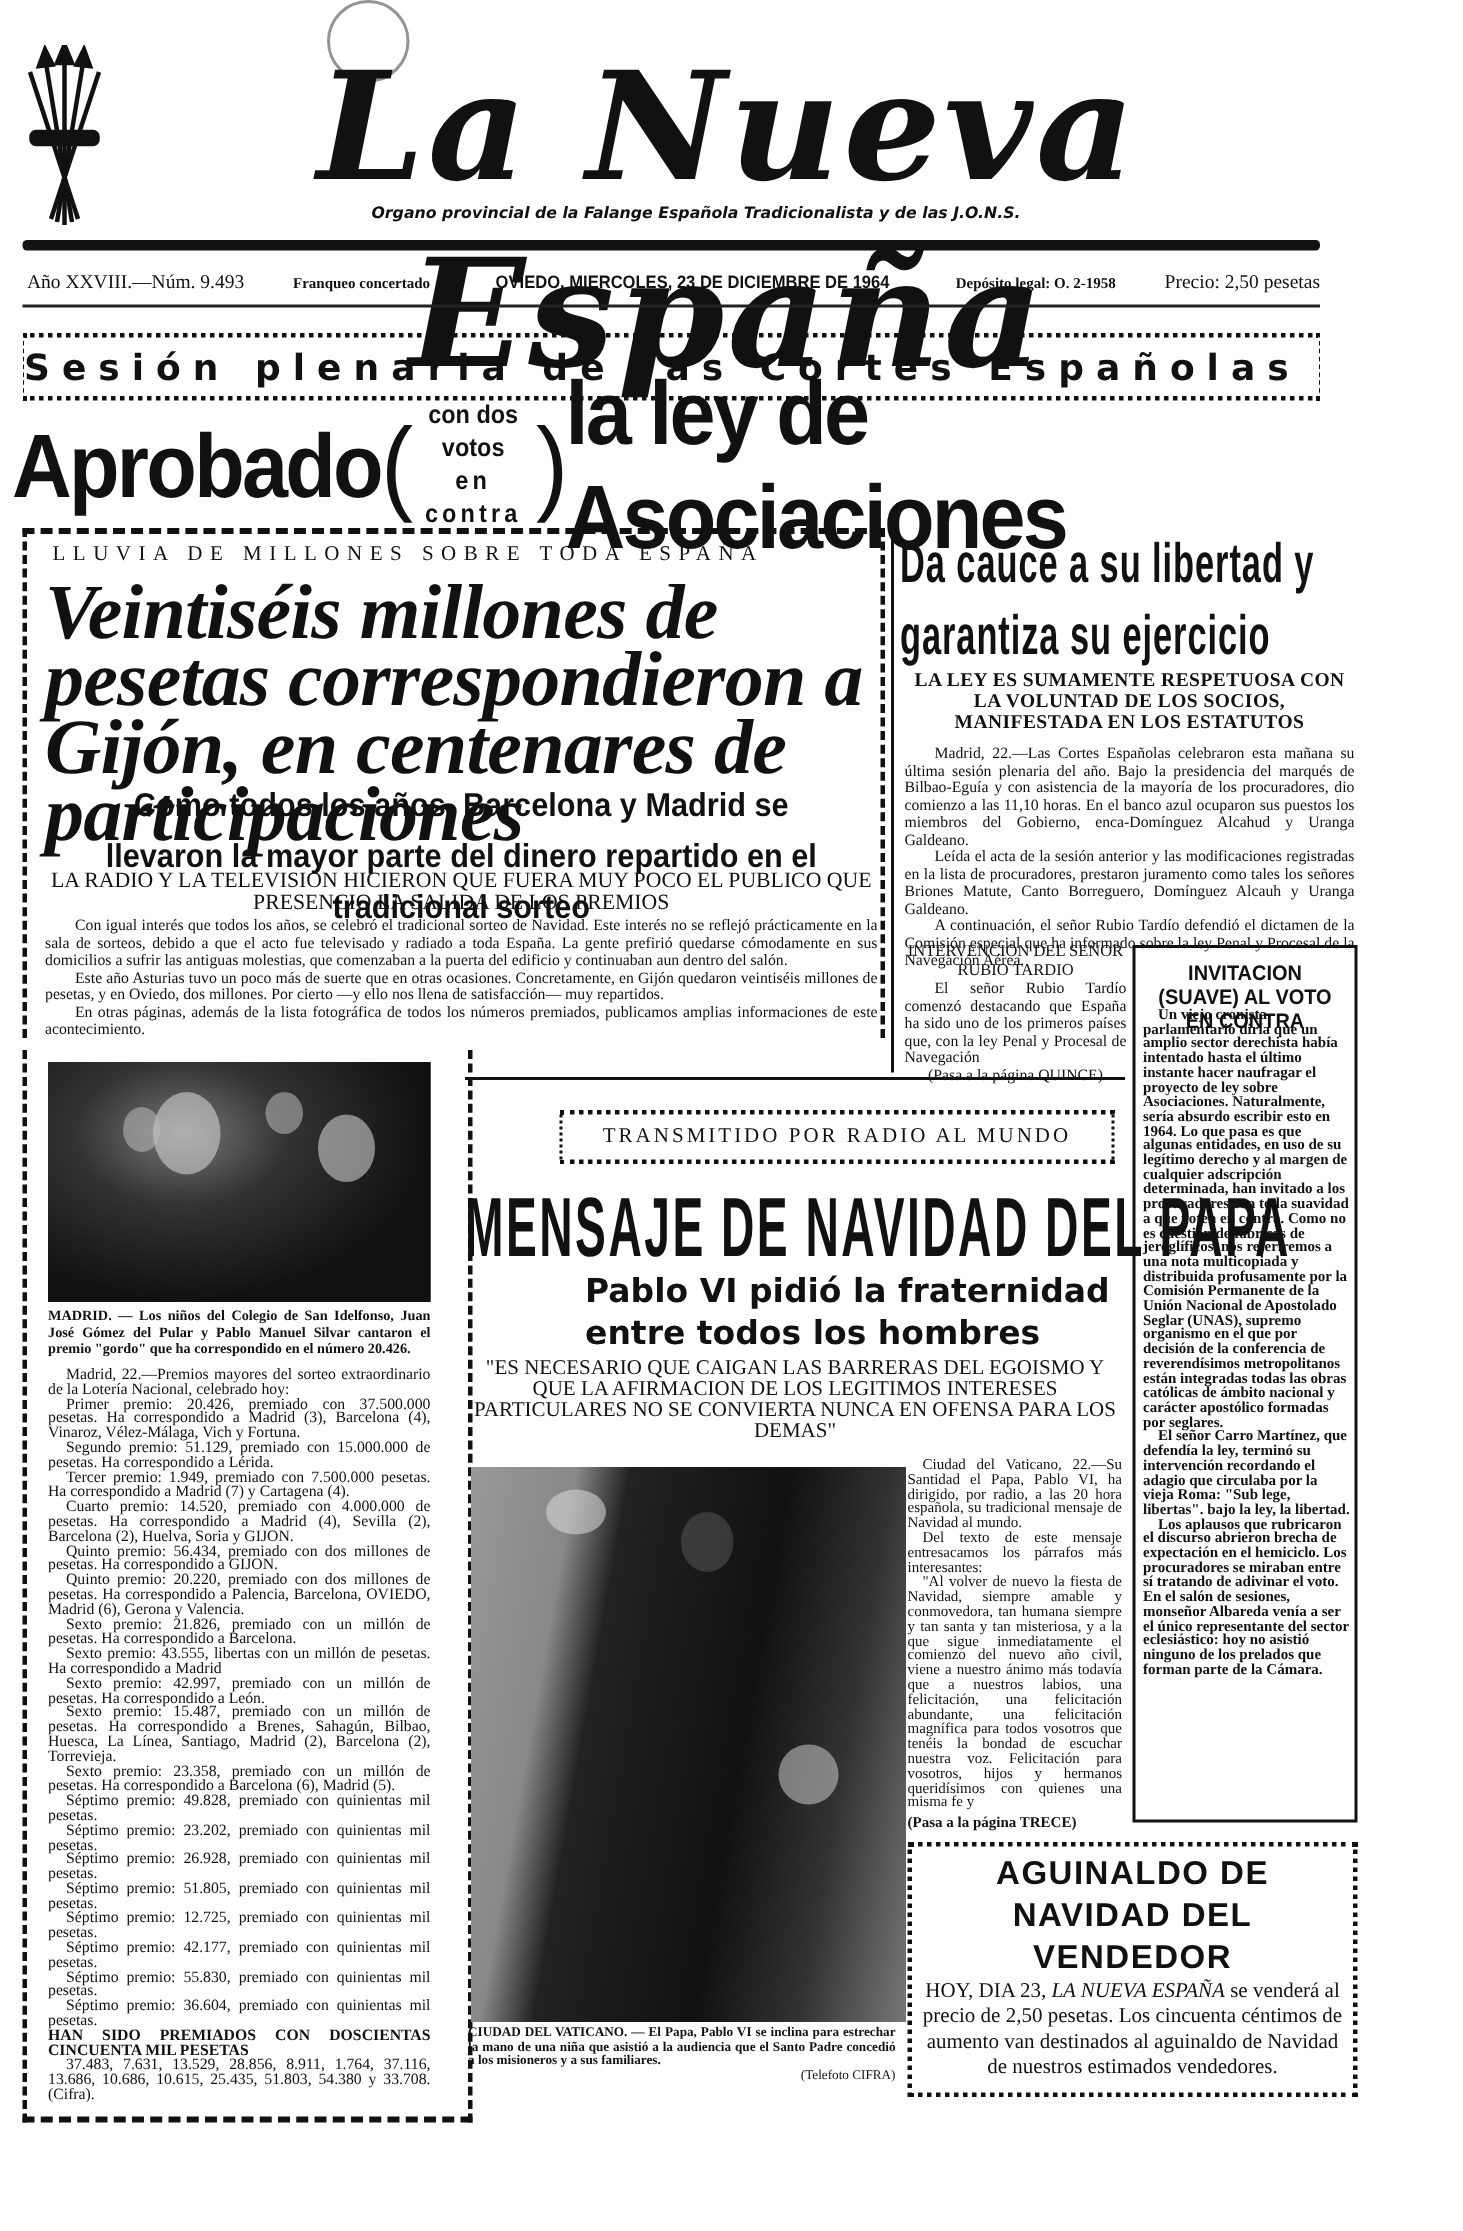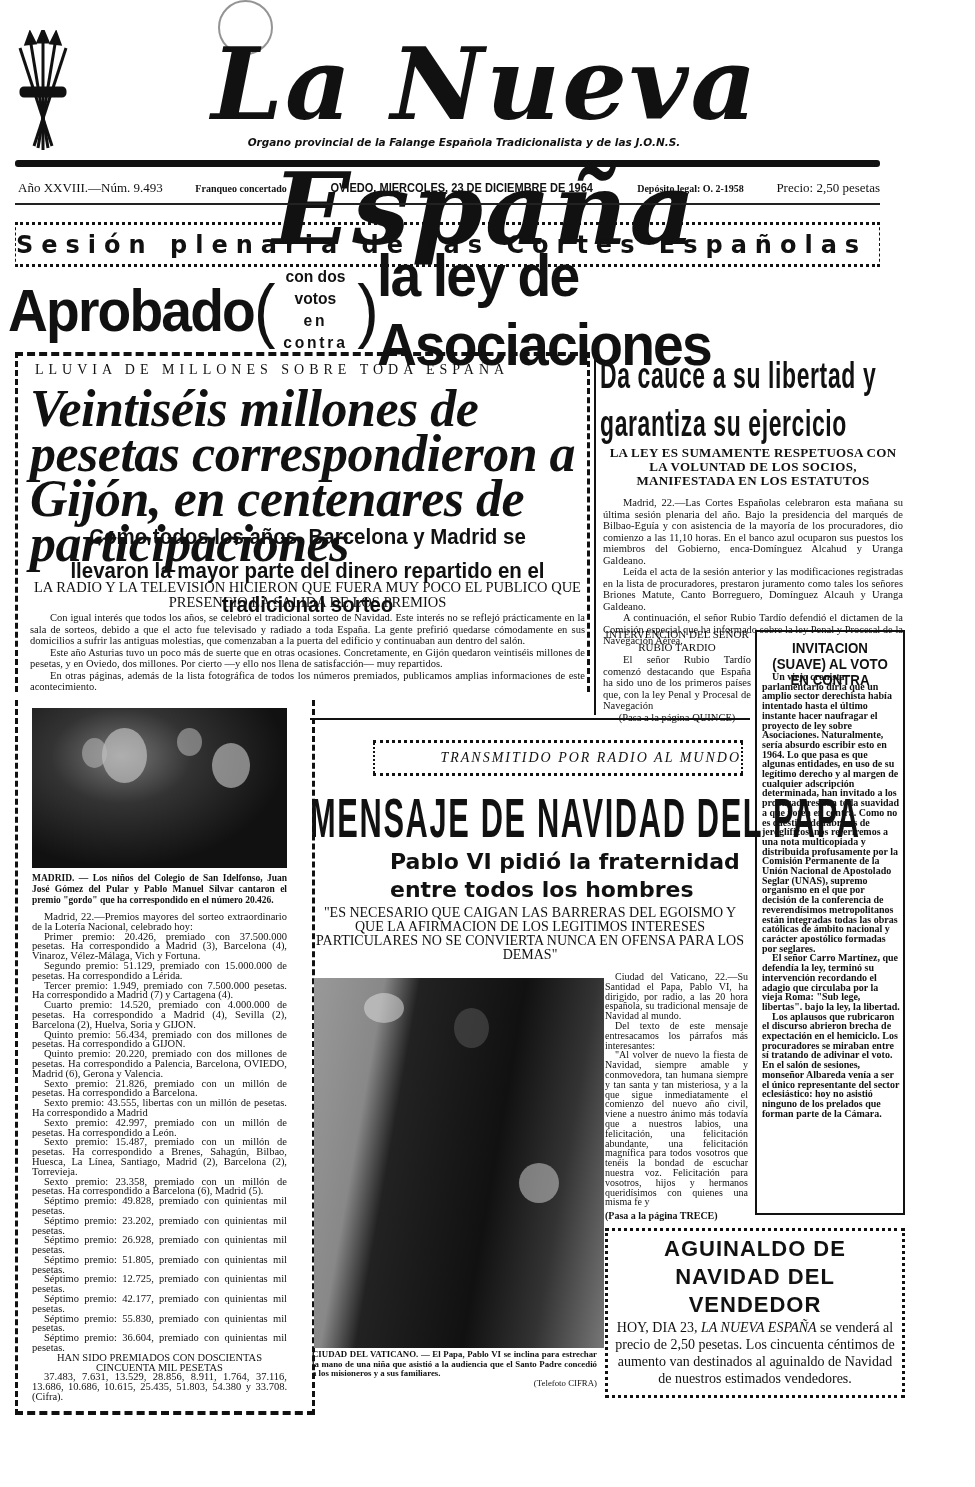--- a/index.html
+++ b/index.html
@@ -30,33 +30,33 @@
   .caps-sub{left:30px;top:580px;width:555px;text-align:center;font-size:14.5px;line-height:15px}
   .para{font-size:10.5px;line-height:11.5px;text-align:justify}
   .lead{left:30px;top:612px;width:555px}
   .para p{text-indent:20px}
   
   .left-col{left:15px;top:700px;width:300px;height:715px;border-left:3px dashed #111;border-right:3px dashed #111;border-bottom:4px dashed #111}
   .photo1{left:32px;top:708px;width:255px;height:160px;background:radial-gradient(ellipse at 35% 30%,#777 0%,#333 30%,#111 70%),#222}
   .cap1{left:32px;top:873px;width:255px;font-size:9.5px;line-height:11px;font-weight:bold;text-align:justify}
   .body1{left:32px;top:912px;width:255px;font-size:10.5px;line-height:9.8px;text-align:justify}
   .body1 p{text-indent:12px}
-  .body1 .hd{text-align:center;text-indent:0;font-weight:normal}
+  .body1 .hd{text-indent:0;font-weight:bold}
   
   .cond-head{left:600px;top:352px;width:300px;font-family:"Liberation Sans",sans-serif;font-weight:bold;font-size:37px;line-height:48px;letter-spacing:1px;transform:scaleX(.62);transform-origin:left;width:480px}
   .rcaps{left:603px;top:446px;width:300px;text-align:center;font-size:13px;line-height:14px;font-weight:bold;letter-spacing:.3px}
   .rbody{left:603px;top:497px;width:300px}
   .rcol1{left:603px;top:628px;width:148px}
   .rcol1 .hd{text-align:center;font-size:11px;line-height:13px}
   .invit-box{left:755px;top:630px;width:150px;height:585px;border:2px solid #111;border-top:2px solid #111}
   .invit-h{left:760px;top:640px;width:140px;text-align:center;font-family:"Liberation Sans",sans-serif;font-weight:bold;font-size:14px;line-height:16px;transform:scaleX(.95)}
   .invit-b{left:762px;top:672px;width:138px;font-size:10px;line-height:9.7px;font-weight:bold}
   .invit-b p{text-indent:10px}
   
-  .pope-kicker{left:373px;top:740px;width:370px;height:36px;border-top:3px dotted #111;border-bottom:3px dotted #111;border-left:2px dotted #111;border-right:2px dotted #111;display:flex;align-items:center;justify-content:flex-end;font-style:italic;font-size:14px;letter-spacing:2px}
+  .pope-kicker{left:373px;top:740px;width:370px;height:36px;border-top:3px dotted #111;border-bottom:3px dotted #111;border-left:2px dotted #111;border-right:2px dotted #111;display:flex;align-items:center;justify-content:center;font-size:14px;letter-spacing:2px}
   .pope-h{left:310px;top:783px;width:435px;font-family:"Liberation Sans",sans-serif;font-weight:bold;font-size:56px;line-height:70px;letter-spacing:3px;transform:scaleX(.55);transform-origin:left;width:790px;white-space:nowrap}
   .pope-sub{left:390px;top:848px;width:355px;text-align:left;font-family:"DejaVu Sans",sans-serif;font-weight:bold;font-size:22px;line-height:28px}
   .pope-q{left:310px;top:906px;width:440px;text-align:center;font-size:14px;line-height:14px}
   .photo2{left:314px;top:978px;width:290px;height:370px;background:linear-gradient(100deg,#999 0%,#888 20%,#222 30%,#111 60%,#333 80%,#777 100%)}
   .cap2{left:312px;top:1350px;width:285px;font-size:8.8px;line-height:9.5px;font-weight:bold;text-align:justify}
   .cap2 .r{display:block;text-align:right;font-weight:normal}
   .pope-body{left:605px;top:972px;width:143px;font-size:10px;line-height:9.8px}
   .pope-body p{text-indent:10px}
   
   .agui{left:605px;top:1228px;width:300px;height:170px;border:3px dotted #111;padding:4px}

